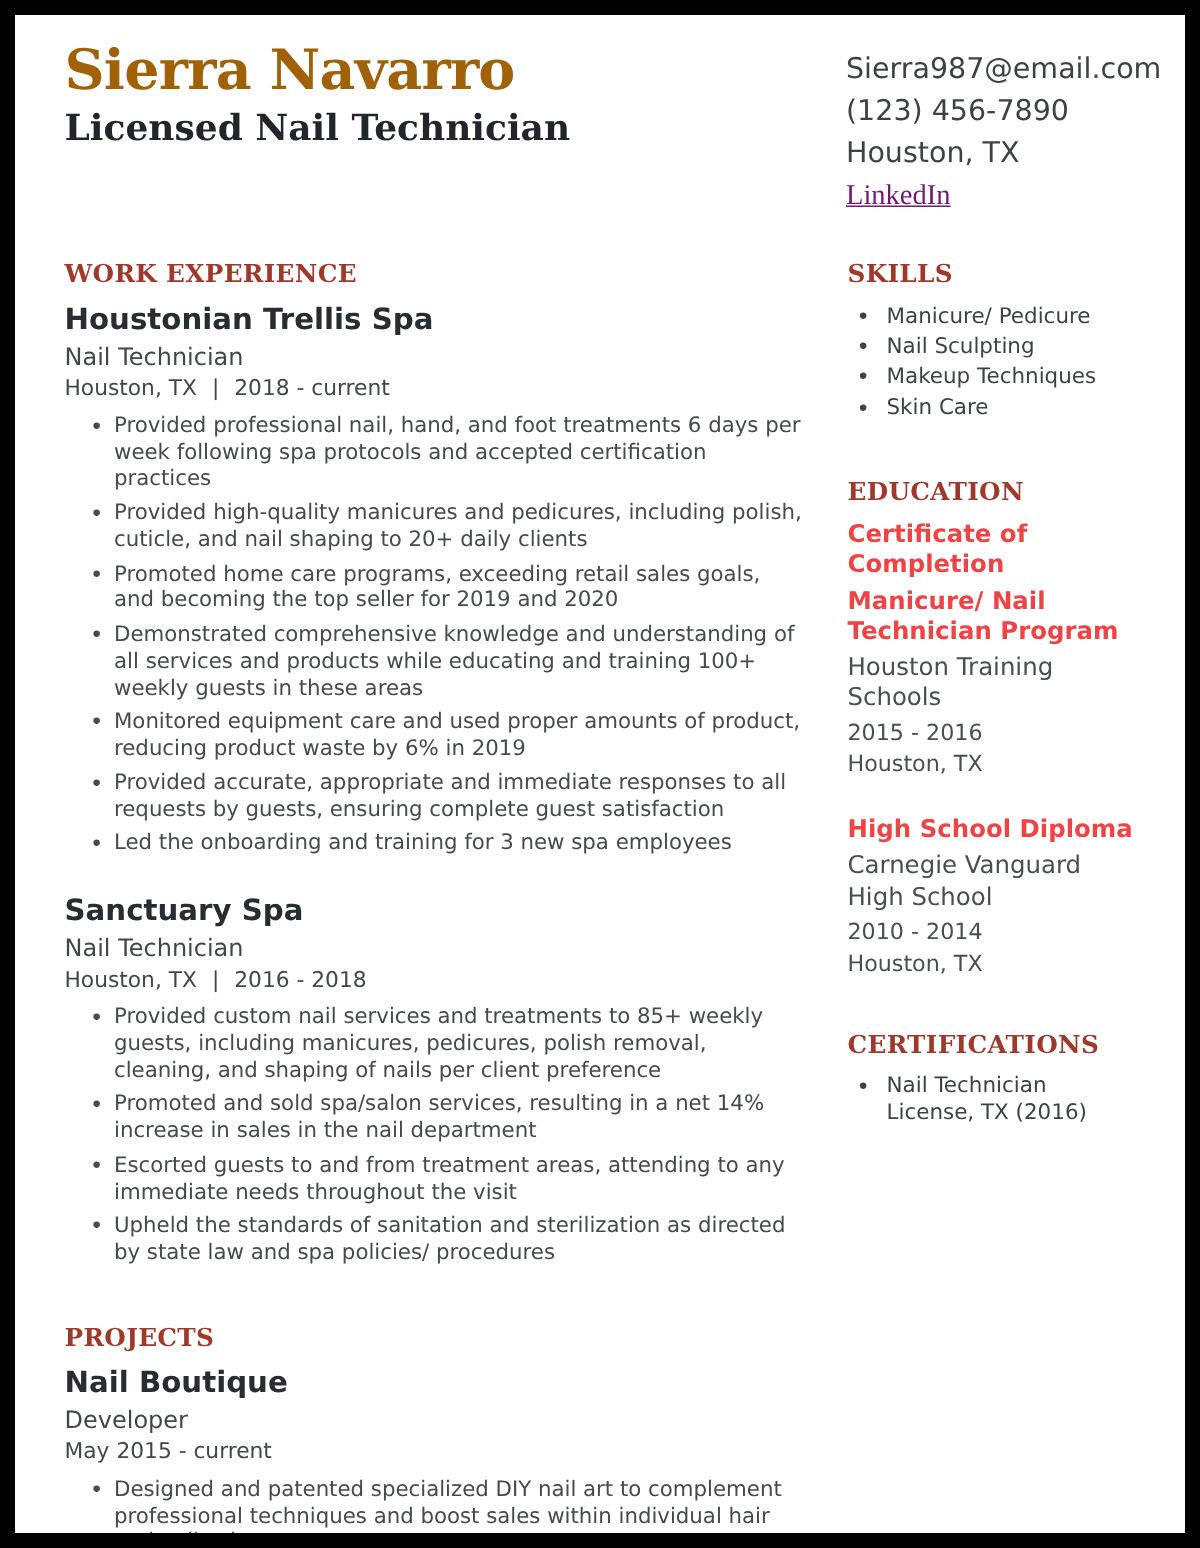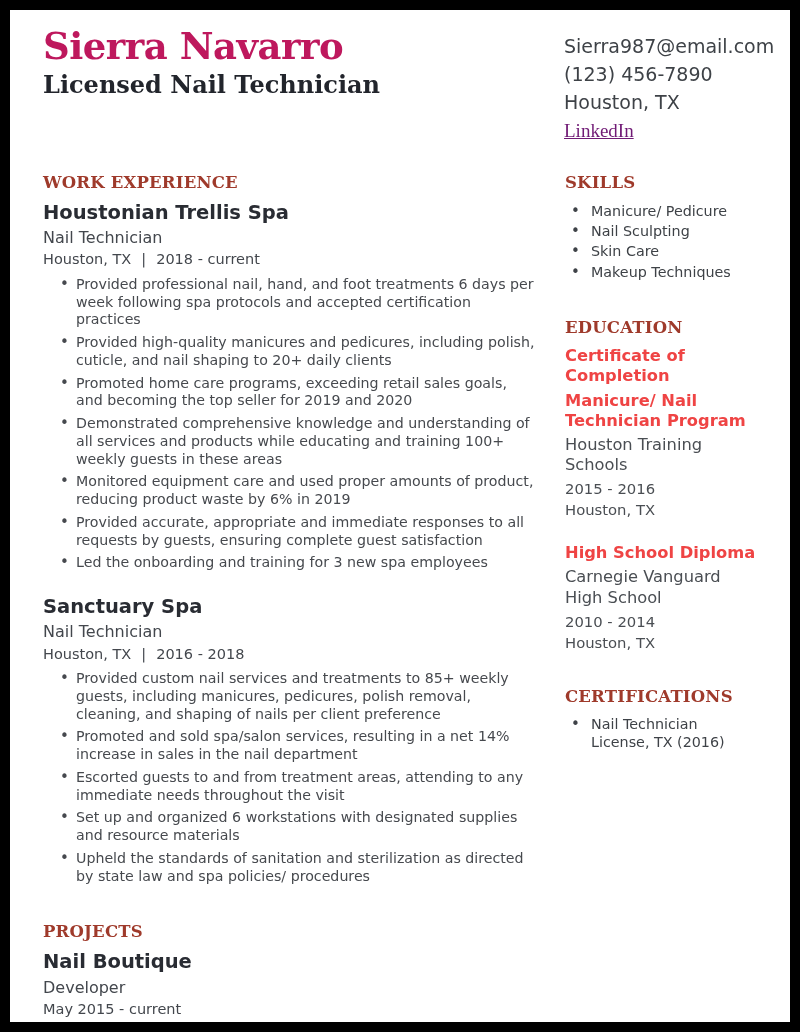--- a/index.html
+++ b/index.html
@@ -11,21 +11,21 @@
     border:10px solid #000000;
     padding:16px 34px 20px 33px;
     font-family:"DejaVu Sans", sans-serif;
     overflow:hidden;
   }
   
   .header { display:flex; justify-content:space-between; align-items:flex-start; }
   .name {
     font-family:"DejaVu Serif", serif;
     font-weight:700; font-size:37px; line-height:1.12;
-    color:#be185d; letter-spacing:-0.5px; margin:0;
+    color:#a16207; letter-spacing:-0.5px; margin:0;
   }
   .subtitle {
     font-family:"DejaVu Serif", serif;
     font-weight:700; font-size:24px; color:#22252c;
     margin:3px 0 0 0;
   }
   .contact { width:192px; font-size:19px; color:#3e4247; line-height:1.42; padding-top:7px; }
   .contact div { margin-bottom:1px; }
   .link { color:#701a75; text-decoration:underline; cursor:pointer;font-family:Liberation Serif, serif; }
 
@@ -119,21 +119,20 @@
         <div class="job">
           <div class="company">Sanctuary Spa</div>
           <div class="role">Nail Technician</div>
           <div class="meta">
             <span>Houston, TX</span><span class="pipe">|</span><span>2016 - 2018</span>
           </div>
           <ul class="bullets">
             <li>Provided custom nail services and treatments to 85+ weekly guests, including manicures, pedicures, polish removal, cleaning, and shaping of nails per client preference</li>
             <li>Promoted and sold spa/salon services, resulting in a net 14% increase in sales in the nail department</li>
             <li>Escorted guests to and from treatment areas, attending to any immediate needs throughout the visit</li>
-            <li>Set up and organized 6 workstations with designated supplies and resource materials</li>
             <li>Upheld the standards of sanitation and sterilization as directed by state law and spa policies/ procedures</li>
           </ul>
         </div>
       </div>
 
       <div class="section-projects">
         <div class="sec-heading">PROJECTS</div>
         <div class="job">
           <div class="company">Nail Boutique</div>
           <div class="role">Developer</div>
@@ -146,22 +145,22 @@
 
     </div>
 
     <div class="col-right">
 
       <div class="section-skills">
         <div class="sec-heading">SKILLS</div>
         <ul class="side-bullets">
           <li>Manicure/ Pedicure</li>
           <li>Nail Sculpting</li>
+          <li>Makeup Techniques</li>
           <li>Skin Care</li>
-          <li>Makeup Techniques</li>
         </ul>
       </div>
 
       <div class="section-education">
         <div class="sec-heading">EDUCATION</div>
 
         <div class="edu-entry">
           <div class="degree">Certificate of Completion</div>
           <div class="degree">Manicure/ Nail Technician Program</div>
           <div class="school">Houston Training Schools</div>

